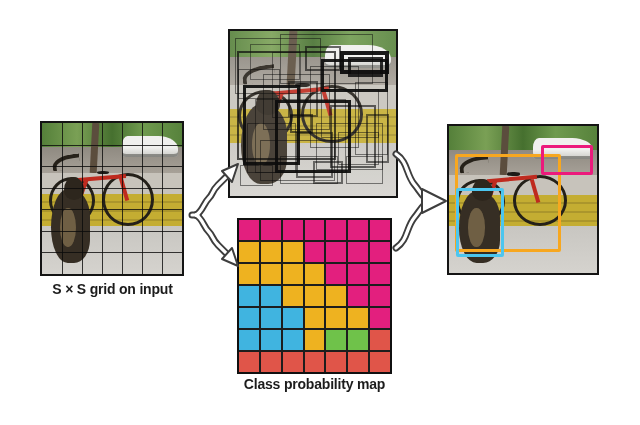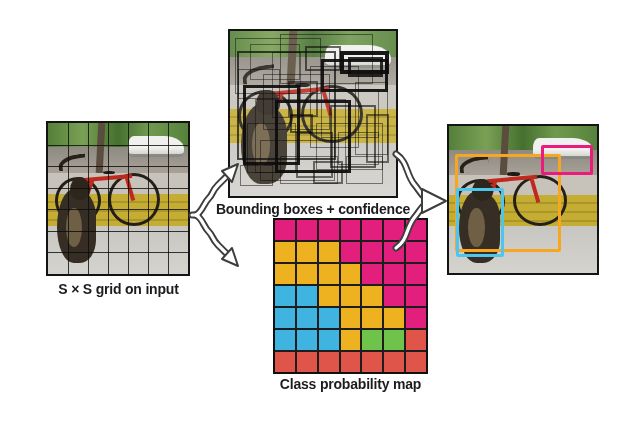--- a/index.html
+++ b/index.html
@@ -8,27 +8,27 @@
   .panel{position:absolute;}
   .frame{position:relative;box-sizing:border-box;border:2px solid #141414;background:#bab6af;overflow:hidden;}
   .photo{position:absolute;inset:0;}
   .photo .layer{position:absolute;box-sizing:border-box;}
   .overlay{position:absolute;inset:0;}
   .overlay .bbox{position:absolute;box-sizing:border-box;}
   .overlay .gline{position:absolute;background:rgba(10,10,10,0.8);}
   .overlay .det{position:absolute;box-sizing:border-box;border-radius:2px;}
   .caption{position:absolute;left:50%;transform:translateX(-50%);white-space:nowrap;
            font-size:14px;font-weight:bold;color:#1c1c1c;letter-spacing:-0.2px;}
-  #panel-input {left:46px; top:121px; width:145px;}
+  #panel-input {left:40px; top:121px; width:145px;}
   #panel-input  .frame{width:144px;height:155px;}
   #panel-input  .caption{top:160px;}
   #panel-boxes {left:228px; top:29px;  width:170px;}
   #panel-boxes  .frame{width:170px;height:169px;}
   #panel-boxes  .caption{top:172px;}
-  #panel-map   {left:237px; top:218px; width:155px;margin-left:36px;}
+  #panel-map   {left:237px; top:218px; width:155px;}
   #panel-map    .frame{width:155px;height:156px;border-color:#101010;}
   #panel-map    .caption{top:158px;}
   #panel-final {left:447px; top:124px; width:152px;}
   #panel-final  .frame{width:152px;height:151px;}
   #panel-final  .caption{top:156px;}
   .mapgrid{position:absolute;inset:0;display:grid;gap:2px;background:#1d1d1d;}
   .mapgrid .cell{width:100%;height:100%;}
   .arrow-svg{position:absolute;overflow:visible;}
   #arrow-split{left:190px;top:154px;width:62px;height:122px;}
   #arrow-merge{left:392px;top:145px;width:56px;height:112px;}
@@ -124,21 +124,20 @@
           <div class="bbox" style="left: 40%; top: 61%; width: 22%; height: 28%; border: 2px solid rgba(12, 12, 12, 0.55);"></div>
           <div class="bbox" style="left: 52%; top: 56%; width: 40%; height: 28%; border: 1px solid rgba(12, 12, 12, 0.5);"></div>
           <div class="bbox" style="left: 65%; top: 61%; width: 25%; height: 20%; border: 1px solid rgba(12, 12, 12, 0.5);"></div>
           <div class="bbox" style="left: 30%; top: 76%; width: 35%; height: 17%; border: 1px solid rgba(12, 12, 12, 0.5);"></div>
           <div class="bbox" style="left: 50%; top: 79%; width: 18%; height: 14%; border: 2px solid rgba(12, 12, 12, 0.55);"></div>
           <div class="bbox" style="left: 70%; top: 76%; width: 22%; height: 17%; border: 1px solid rgba(12, 12, 12, 0.5);"></div>
           <div class="bbox" style="left: 6%; top: 81%; width: 20%; height: 13%; border: 1px solid rgba(12, 12, 12, 0.5);"></div>
           <div class="bbox" style="left: 36%; top: 50%; width: 14%; height: 12%; border: 2px solid rgba(12, 12, 12, 0.6);"></div>
         </div>
     </div>
-    <div class="caption">Bounding boxes + confidence</div>
   </section>
 
   <section class="panel" id="panel-map">
     <div class="frame">
       <div class="mapgrid" id="class-map-grid" style="grid-template-columns: repeat(7, 1fr); grid-template-rows: repeat(7, 1fr);">
           <div class="cell" style="background: rgb(227, 31, 126);"></div>
           <div class="cell" style="background: rgb(227, 31, 126);"></div>
           <div class="cell" style="background: rgb(227, 31, 126);"></div>
           <div class="cell" style="background: rgb(227, 31, 126);"></div>
           <div class="cell" style="background: rgb(227, 31, 126);"></div>

